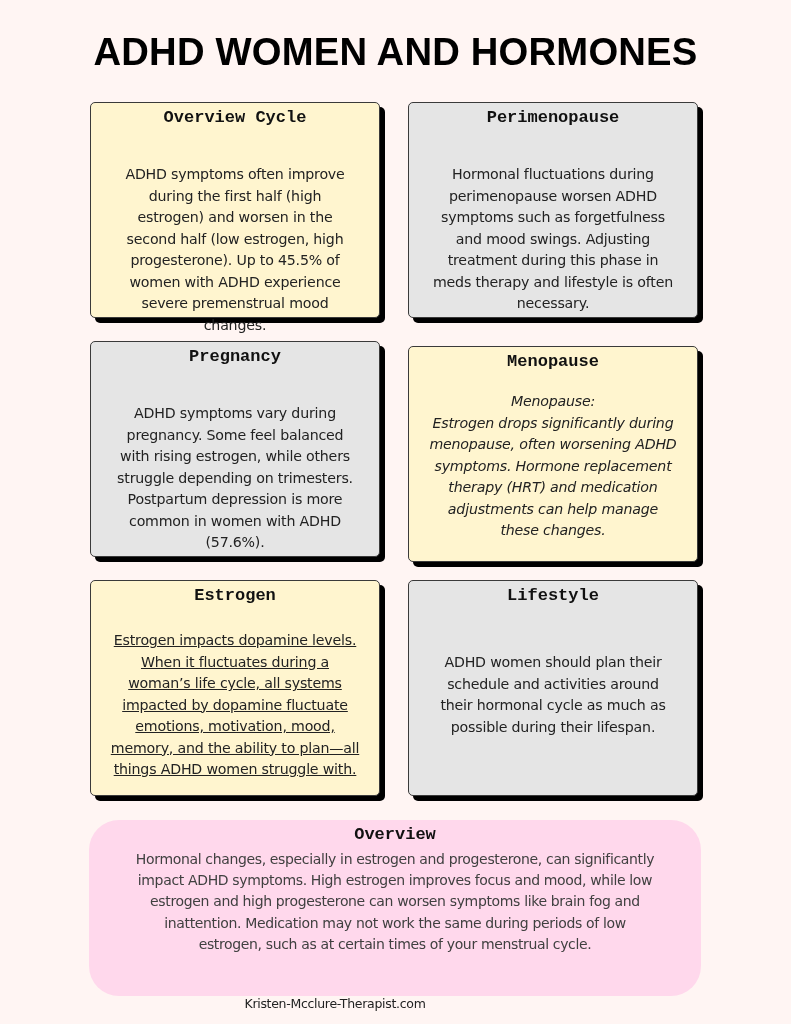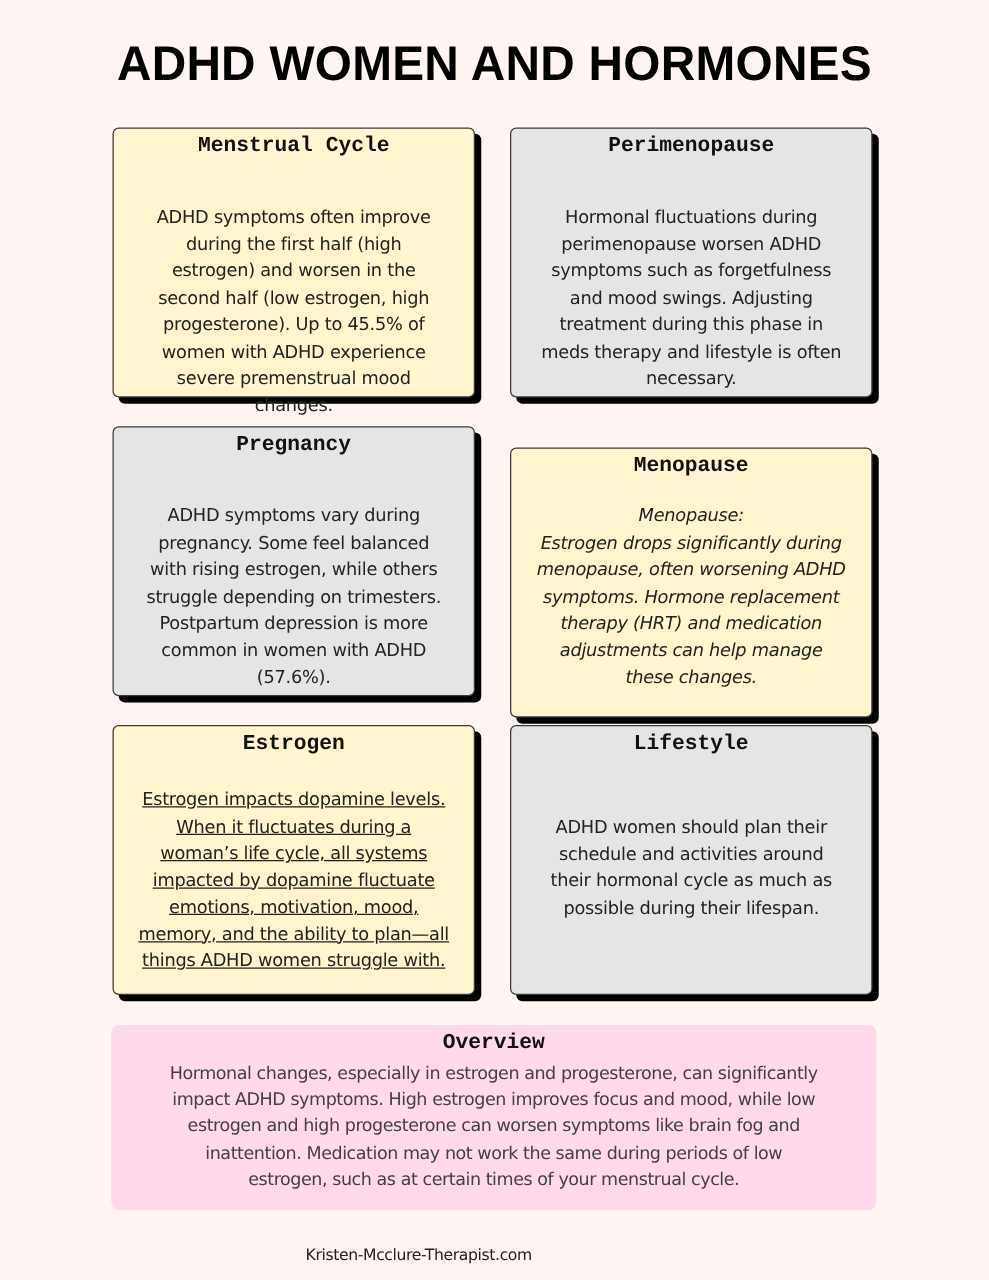--- a/index.html
+++ b/index.html
@@ -50,35 +50,35 @@
       font-family: "DejaVu Sans", sans-serif;
       font-size: 14.2px;
       line-height: 21.5px;
       color: #222;
       white-space: pre-line;
       letter-spacing: -0.2px;
     }
     #c1 { left: 90px;  top: 102px; }
     #c2 { left: 408px; top: 102px; }
     #c3 { left: 90px;  top: 341px; }
-    #c4 { left: 408px; top: 358px; }
+    #c4 { left: 408px; top: 346px; }
     #c5 { left: 90px;  top: 580px; }
     #c6 { left: 408px; top: 580px; }
 
     #c1 .card-body, #c2 .card-body, #c3 .card-body { margin-top: 35px; }
     #c4 .card-body { margin-top: 18px; font-style: italic; }
     #c5 .card-body { margin-top: 23px; text-decoration: underline; }
     #c6 .card-body { margin-top: 45px; }
 
     .overview {
       position: absolute;
       left: 89px; top: 820px;
-      width: 612px; height: 148px;
+      width: 612px; height: 176px;
       background: #ffd8ec;
-      border-radius: 6px;
+      border-radius: 30px;
       text-align: center;
     }
     .overview-title {
       font-family: "Liberation Mono", "DejaVu Sans Mono", monospace;
       font-weight: bold;
       font-size: 17px;
       margin-top: 4px;
       line-height: 22px;
       color: #111;
     }
@@ -102,21 +102,21 @@
       letter-spacing: -0.3px;
       color: #222;
     }
   </style>
 </head>
 <body>
 
 <h1 class="title">ADHD WOMEN AND HORMONES</h1>
 
 <div class="card yellow" id="c1">
-  <div class="card-title">Menstrual Cycle</div>
+  <div class="card-title">Overview Cycle</div>
   <div class="card-body">ADHD symptoms often improve
 during the first half (high
 estrogen) and worsen in the
 second half (low estrogen, high
 progesterone). Up to 45.5% of
 women with ADHD experience
 severe premenstrual mood
 changes.</div>
 </div>
 

